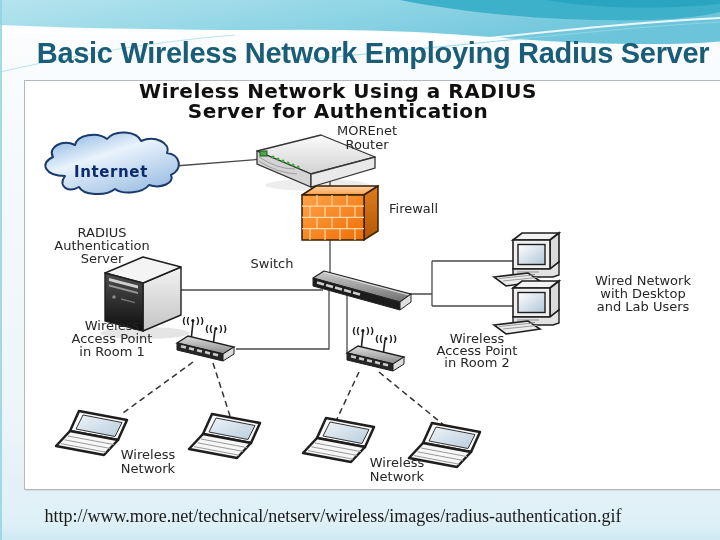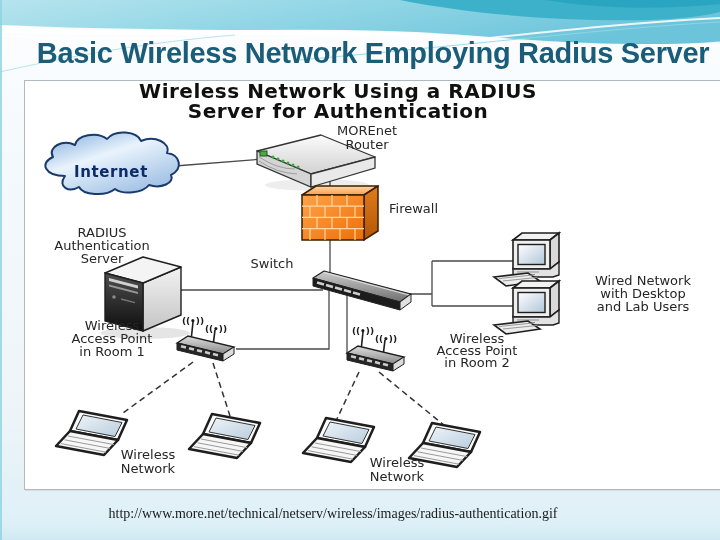--- a/index.html
+++ b/index.html
@@ -7,21 +7,21 @@
     background:linear-gradient(180deg,#fdfeff 0%,#f4f9fc 30%,#eef5f9 75%,#def0f7 97%,#cfe9f3 100%);
     font-family:"Liberation Sans",sans-serif;}
   .band{position:absolute;top:0;left:0;width:720px;height:78px;}
   .left-accent{position:absolute;top:0;left:0;width:2px;height:540px;background:#8fd2e2;opacity:.8;}
   .title{position:absolute;top:24px;left:0;width:720px;margin:13px;text-align:center;
     font-size:29px;font-weight:600;letter-spacing:-0.3px;color:#195d78;}
   .panel{position:absolute;top:80px;left:8px;width:696px;height:408px;background:#ffffff;
     border:1px solid #b3b9bd;box-sizing:content-box;box-shadow:1px 1px 0 #d8dde0;margin-left:16px;}
   .panel svg{display:block;width:696px;height:408px;}
   .footer{position:absolute;top:506px;left:0;width:666px;text-align:center;
-    font-family:"Liberation Serif",serif;font-size:14px;color:#1a1a1a;}
+    font-family:"Liberation Serif",serif;font-size:18px;color:#1a1a1a;}
   
   .dt{font-family:"DejaVu Sans",sans-serif;font-weight:bold;font-size:20px;letter-spacing:.5px;fill:#101010;}
   .lbl{font-family:"DejaVu Sans",sans-serif;font-size:13px;fill:#262626;}
   .cloudtxt{font-family:"DejaVu Sans",sans-serif;font-weight:bold;font-size:15px;letter-spacing:.6px;fill:#0c2b6b;}
   .wifi{font-family:"DejaVu Sans",sans-serif;font-weight:bold;font-size:9px;fill:#1a1a1a;}
 </style>
 </head>
 <body>
 
 <div class="slide">

